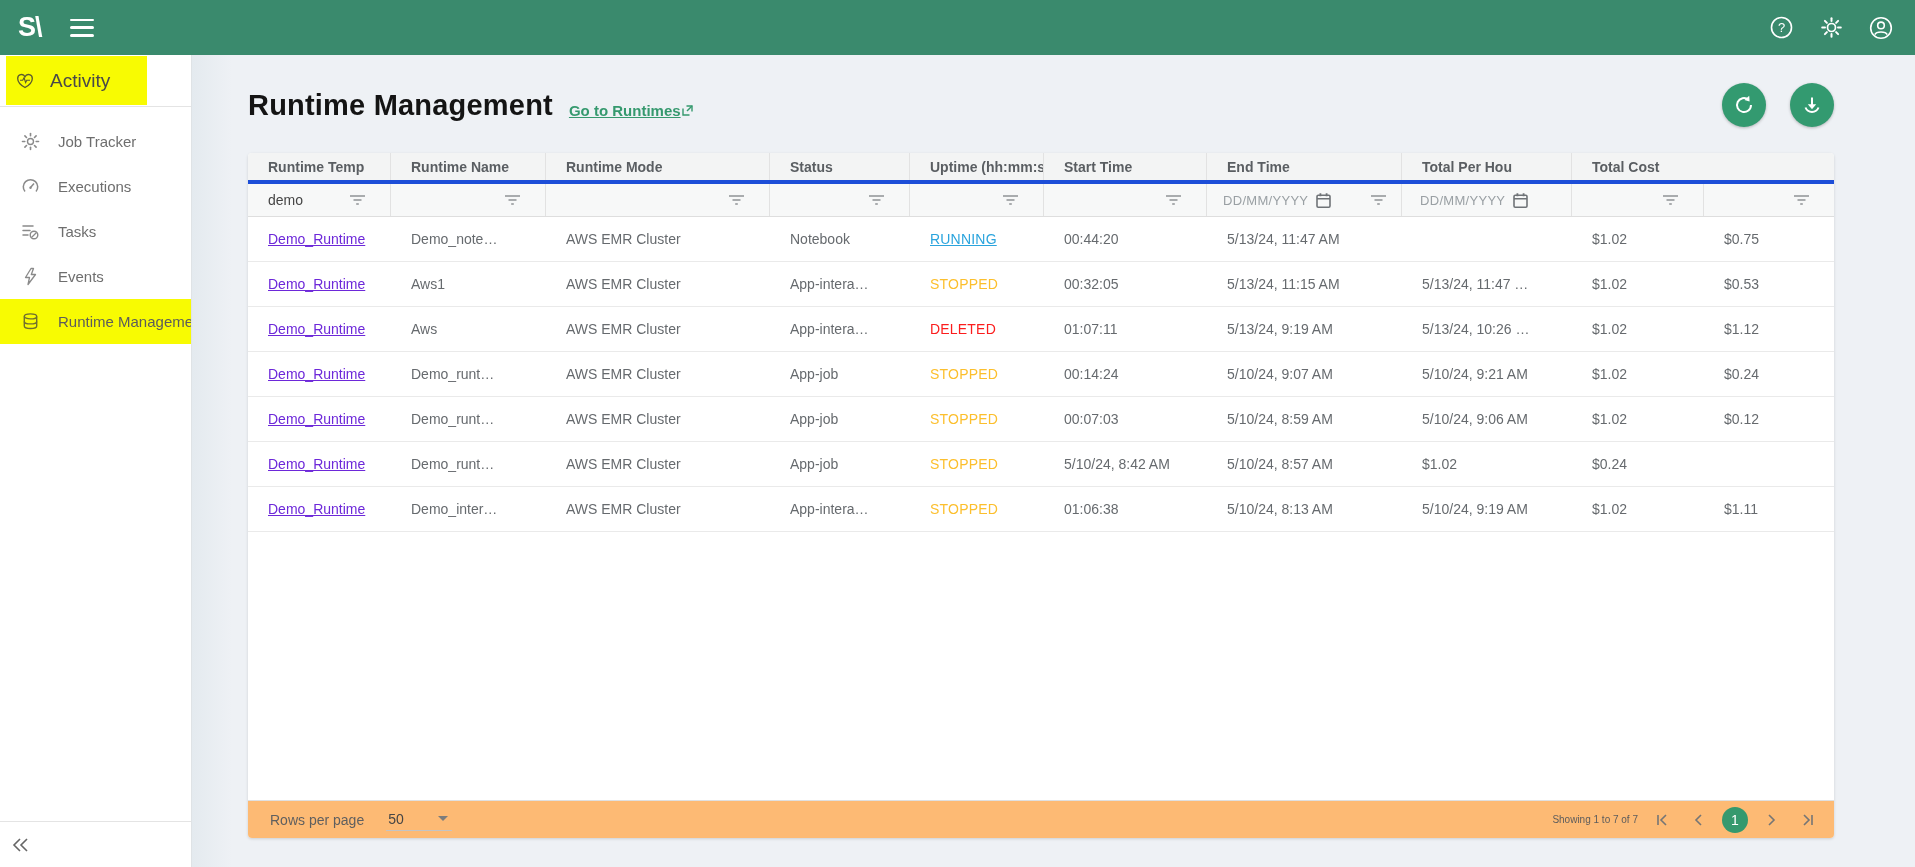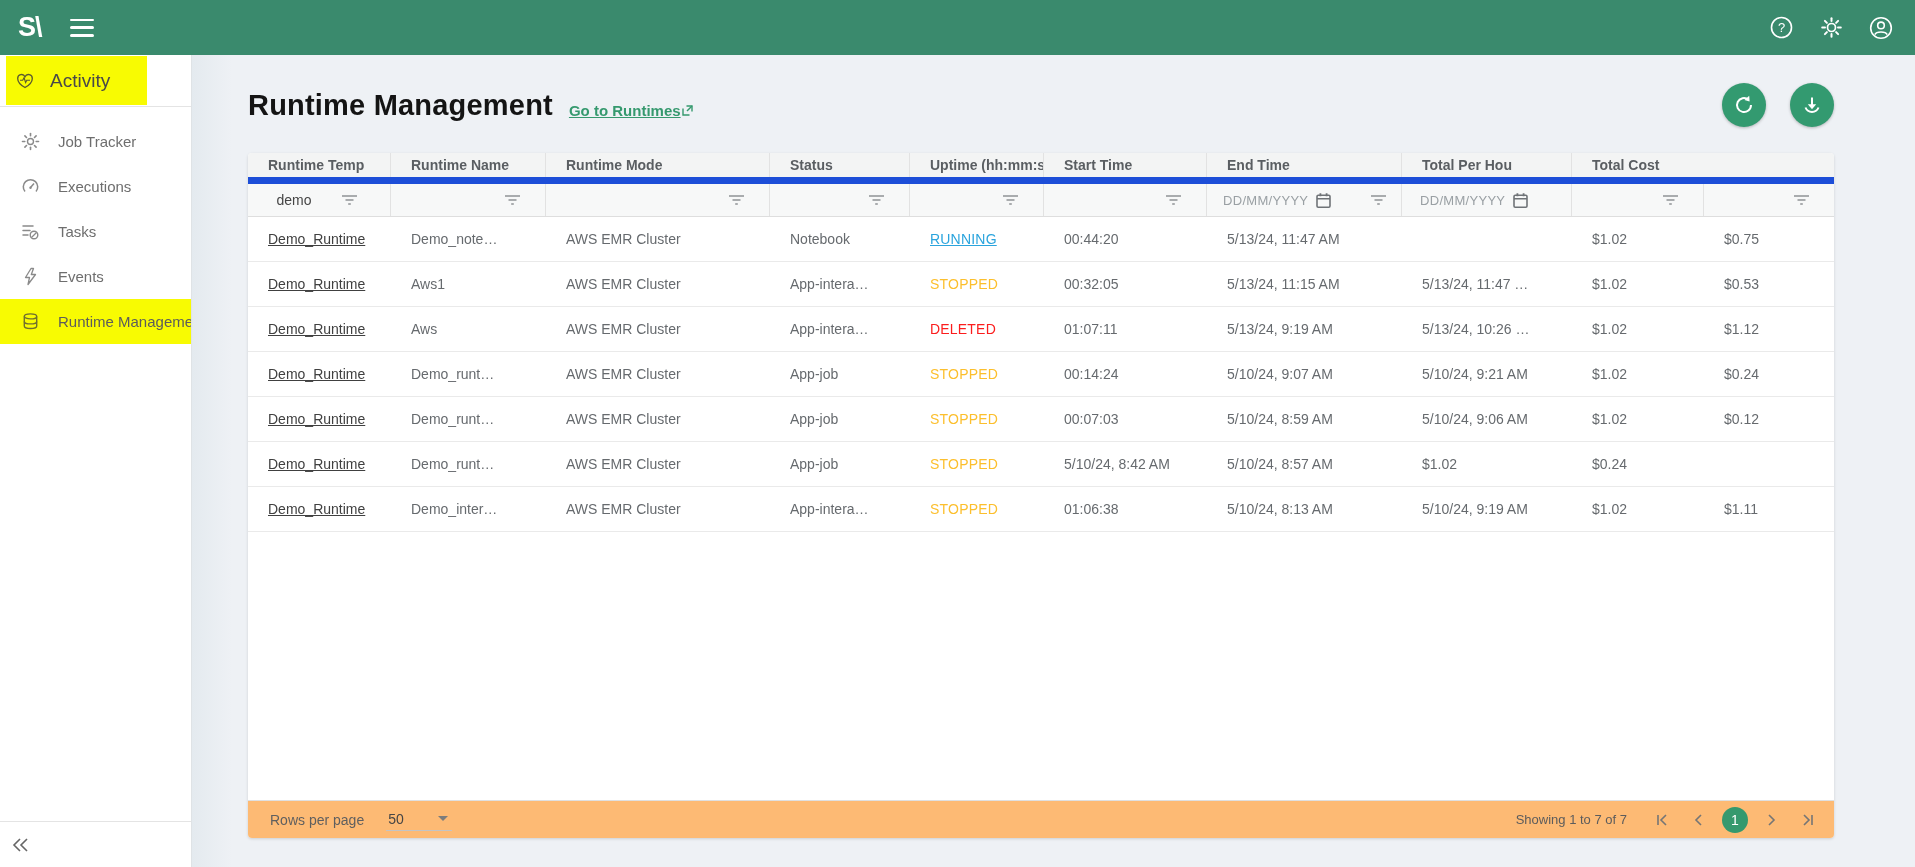--- a/index.html
+++ b/index.html
@@ -33,46 +33,46 @@
   .main { flex:1; min-width:0; display:flex; flex-direction:column; background:linear-gradient(to right,#e4eaef 0px,#eef1f5 40px); }
   .page-header { margin:26px 48px 0 56px; height:48px; display:flex; align-items:center; }
   .page-title { font-size:29px; font-weight:700; color:#141414; letter-spacing:.2px; }
   .goto-link { margin-left:16px; margin-top:10px; display:flex; align-items:center; color:#35996e; font-size:15px; font-weight:700; text-decoration:underline; cursor:pointer; }
   .header-actions { margin-left:auto; display:flex; gap:24px; margin-right:33px; }
   .circle-btn { width:44px; height:44px; border-radius:50%; background:#339a70; border:none; display:flex; align-items:center; justify-content:center; cursor:pointer; box-shadow:0 1px 3px rgba(0,0,0,.25); }
 
   
   .card { margin:24px 0 0 56px; width:1586px; height:685px; background:#fff; border-radius:4px; box-shadow:0 1px 3px rgba(0,0,0,.14); display:flex; flex-direction:column; overflow:hidden; }
   .grid-row { display:grid; grid-template-columns:143px 155px 224px 140px 134px 163px 195px 170px 132px minmax(0,1fr); }
-  .thead { height:31px; flex:0 0 31px; background:#f3f4f4; border-bottom:7px solid #1d4ed8; }
+  .thead { height:31px; flex:0 0 31px; background:#f3f4f4; border-bottom:4px solid #1d4ed8; }
   .th { display:flex; align-items:center; padding-left:20px; font-size:14px; font-weight:700; color:#5a5e62; white-space:nowrap; overflow:hidden; border-right:1px solid #e2e2e2; }
   .th:last-child { border-right:none; }
   .tfilter { height:33px; flex:0 0 33px; background:#f7f8f8; border-bottom:1px solid #dedede; }
   .tf { display:flex; align-items:center; justify-content:flex-end; padding:0 24px 0 16px; border-right:1px solid #e2e2e2; overflow:hidden; white-space:nowrap; }
   .tf:last-child { border-right:none; }
-  .tf.has-input { justify-content:center; padding-left:20px; }
+  .tf.has-input { justify-content:space-between; padding-left:20px; }
   .tf.date-both { justify-content:space-between; padding-right:14px; }
   .tf.date-only { justify-content:flex-start; padding-left:18px; }
   .filter-input { width:64px; border:none; outline:none; background:transparent; font-size:14px; color:#454545; font-family:inherit; }
   .date-group { display:flex; align-items:center; gap:7px; }
   .date-ph { font-size:13px; color:#9aa0a4; letter-spacing:.3px; }
   .tbody { flex:1; overflow:hidden; background:#fff; }
   .trow { height:45px; border-bottom:1px solid #eaeaea; background:#fff; }
   .td { display:flex; align-items:center; padding-left:20px; font-size:14px; color:#666a6e; white-space:nowrap; overflow:hidden; }
-  .cell-link { color:#404040; text-decoration:underline; cursor:pointer; }
+  .cell-link { color:#6d28d9; text-decoration:underline; cursor:pointer; }
   .status-text { font-weight:500; letter-spacing:.2px; }
 
   
   .tfoot { height:38px; flex:0 0 38px; margin-top:auto; background:#fdba74; border-top:1px solid #e0e0e0; display:flex; align-items:center; padding:0 14px 0 22px; }
   .rpp-label { font-size:14px; color:#5f5f5f; }
   .rpp-select { margin-left:22px; width:66px; display:flex; align-items:center; justify-content:space-between; border-bottom:1px solid #c4c4c4; padding:2px 4px 3px 2px; cursor:pointer; }
   .rpp-value { font-size:14px; color:#454545; }
   .caret-down { width:0; height:0; border-left:5px solid transparent; border-right:5px solid transparent; border-top:5px solid #7c7c7c; }
   .foot-right { margin-left:auto; display:flex; align-items:center; gap:10px; }
-  .showing-text { font-size:13px; color:#5c5c5c; margin-right:13px; }
+  .showing-text { font-size:10px; color:#5c5c5c; margin-right:2px; }
   .pg-btn { width:26px; height:26px; display:flex; align-items:center; justify-content:center; background:transparent; border:none; cursor:pointer; }
   .page-badge { width:26px; height:26px; border-radius:50%; background:#35996e; color:#fff; font-size:14px; display:flex; align-items:center; justify-content:center; }
 </style>
 </head>
 <body>
 
 <div class="app">
 
   <header class="topbar">
     <div class="logo">S\</div>

